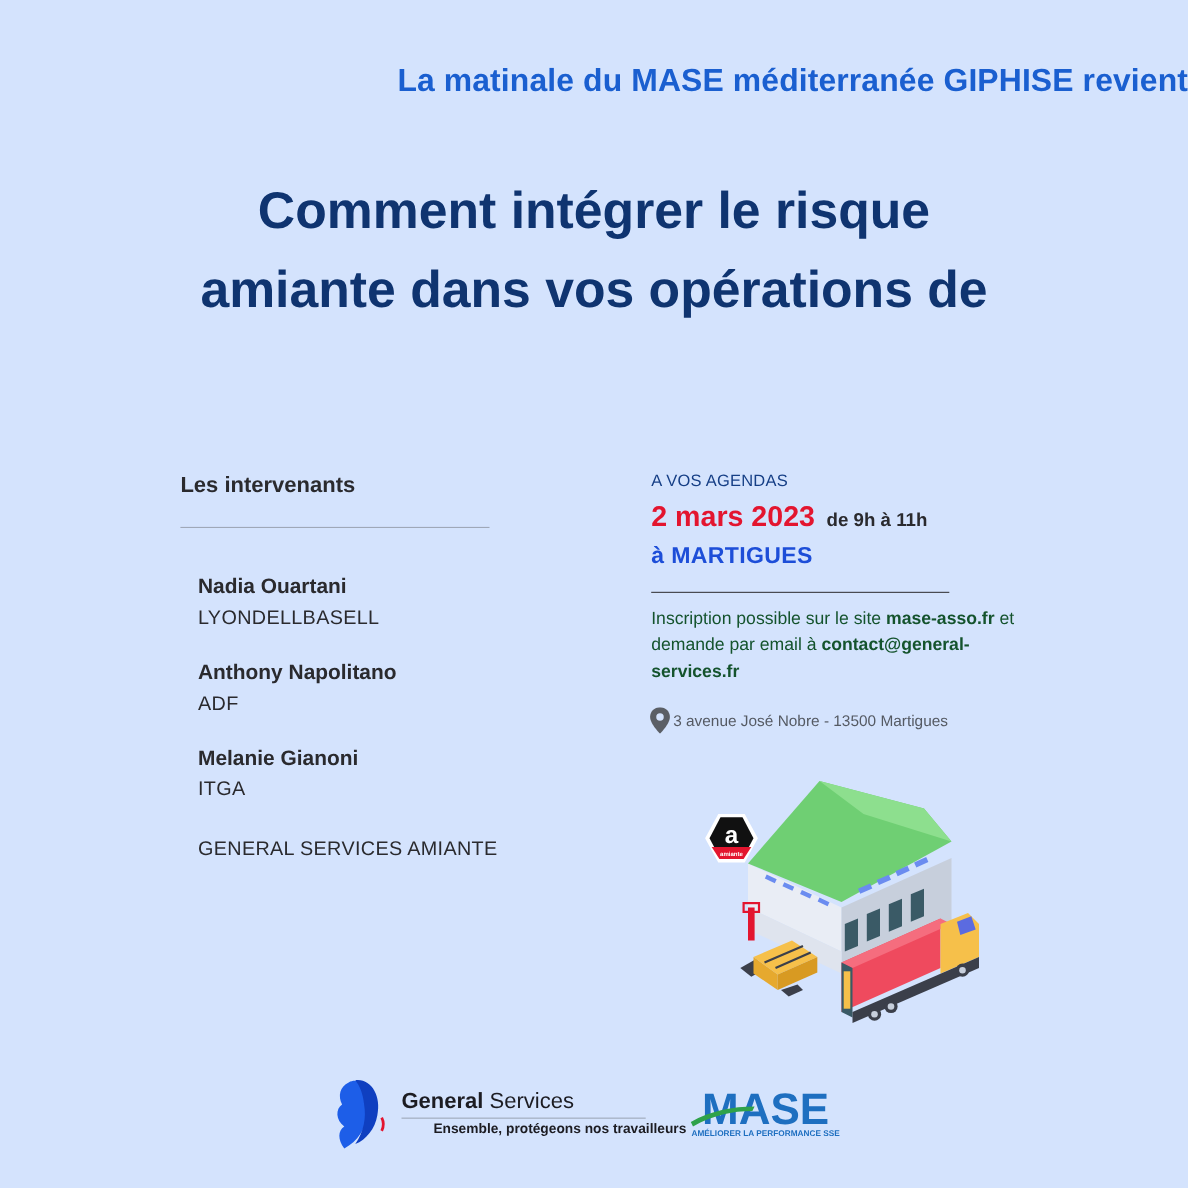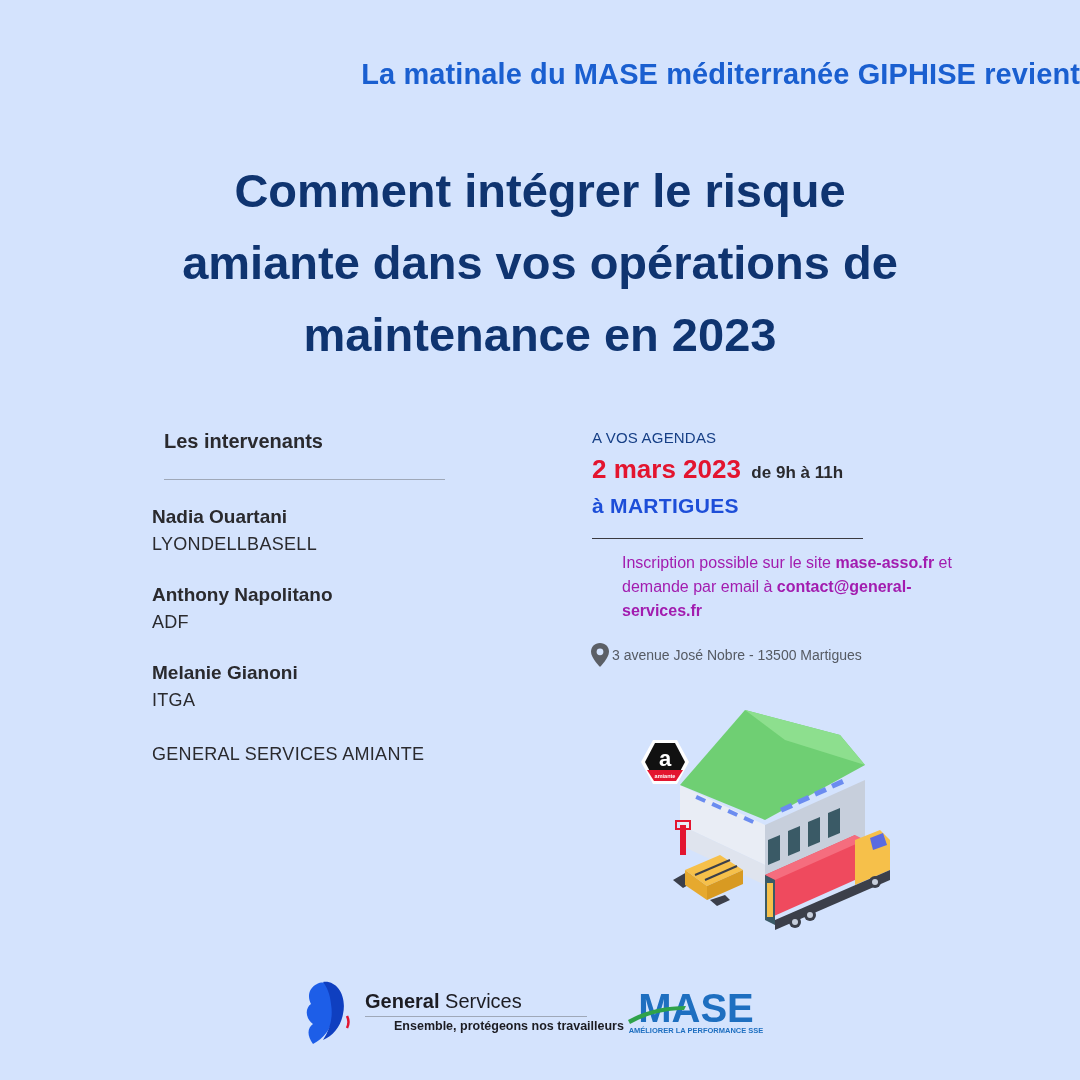--- a/index.html
+++ b/index.html
@@ -30,21 +30,21 @@
 
   
   .speakers-title {
     left: 164px; top: 430px;
     font-size: 20px; font-weight: 700; color: #2a2a2e;
   }
   .speakers-divider {
     left: 164px; top: 479px; width: 281px; height: 1px;
     background: #9fa8b8;
   }
-  .speaker { left: 152px; }
+  .speaker { left: 180px; margin-top: 17px; }
   .speaker .name {
     font-size: 19px; font-weight: 700; color: #2a2a2e;
     line-height: 24px;
   }
   .speaker .org {
     font-size: 18px; font-weight: 400; color: #2a2a2e;
     line-height: 30px; letter-spacing: 0.3px;
   }
 
   
@@ -64,22 +64,22 @@
   }
   .city {
     left: 592px; top: 494px;
     font-size: 21px; font-weight: 700; color: #1d4ed8; letter-spacing: 0.3px;
   }
   .city-divider {
     left: 592px; top: 538px; width: 271px; height: 1px;
     background: #3a3a40;
   }
   .inscription {
-    left: 622px; top: 551px; width: 330px;
-    font-size: 16px; line-height: 24px; color: #a21caf;
+    left: 592px; top: 551px; width: 330px;
+    font-size: 16px; line-height: 24px; color: #14532d;
   }
   .inscription b { font-weight: 700; }
   .address {
     left: 590px; top: 643px;
     display: flex; align-items: center; gap: 2px;
     font-size: 14px; color: #555a63;
   }
   .pin-icon { width: 20px; height: 24px; }
 
   
@@ -103,21 +103,20 @@
   }
   .mase-logo { left: 626px; top: 988px; width: 140px; height: 48px; }
 </style>
 </head>
 <body>
 
 <div class="abs kicker">La matinale du MASE méditerranée GIPHISE revient</div>
 <div class="abs headline">
   <div>Comment intégrer le risque</div>
   <div>amiante dans vos opérations de</div>
-  <div>maintenance en 2023</div>
 </div>
 
 <div class="abs speakers-title">Les intervenants</div>
 <div class="abs speakers-divider"></div>
 
 <div class="abs speaker" style="top:505px;">
   <div class="name">Nadia Ouartani</div>
   <div class="org">LYONDELLBASELL</div>
 </div>
 <div class="abs speaker" style="top:583px;">

